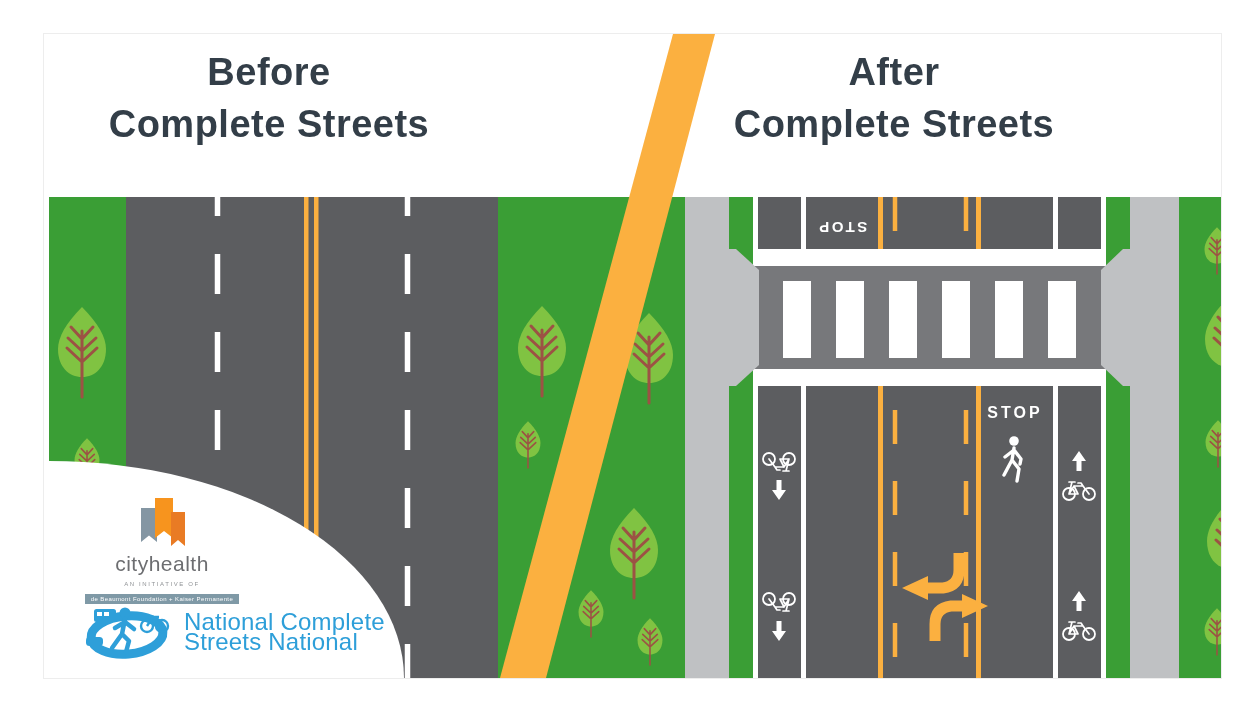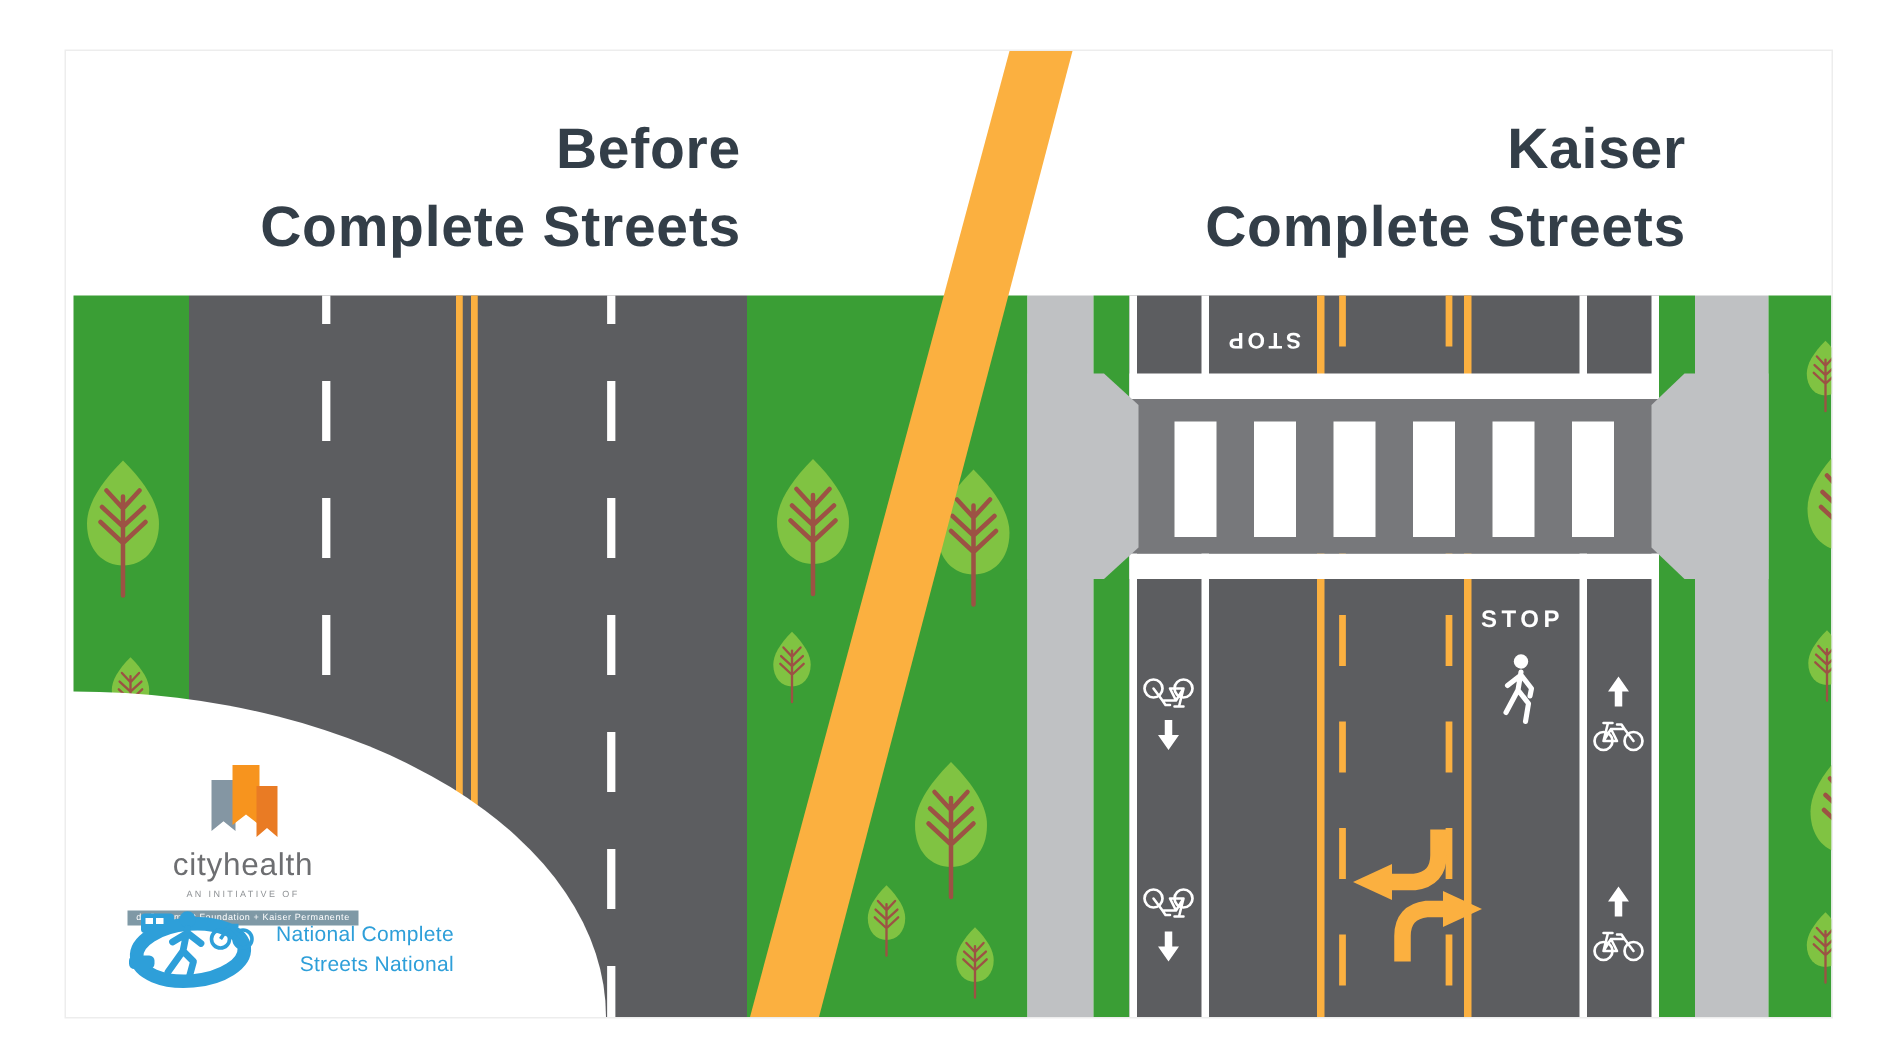--- a/index.html
+++ b/index.html
@@ -1,33 +1,33 @@
 <!DOCTYPE html>
 <html style="--header-text: #333E48; --grass: #3A9E35; --leaf: #80C342; --branch: #9C5244; --road: #5C5D60; --crosswalk: #77787B; --sidewalk: #BFC1C3; --marking-yellow: #FBB040; --marking-white: #FFFFFF; --ncsc-blue: #2E9FD9; --cityhealth-text: #6D6E71; --cityhealth-slate: #8496A3; --cityhealth-orange: #F7941E; --cityhealth-orange-dark: #E97B24; --partners-bar: #7F99A6;"><head>
 <meta charset="utf-8">
 <style>
   html,body{margin:0;padding:0;background:#fff;}
   .stage{position:relative;width:1254px;height:704px;background:#fff;overflow:hidden;
          font-family:"Liberation Sans",sans-serif;}
   .artboard{position:absolute;left:43px;top:33px;width:1177px;height:644px;background:#fff;
             border:1px solid #ededed;box-sizing:content-box;overflow:hidden;}
   .scene-svg{position:absolute;left:0;top:0;}
-  .title{position:absolute;top:12px;text-align:right;color:var(--header-text);
-         font-weight:bold;font-size:38px;line-height:52px;letter-spacing:.5px;margin-top:28px;}
+  .title{position:absolute;top:12px;text-align:center;color:var(--header-text);
+         font-weight:bold;font-size:38px;line-height:52px;letter-spacing:.5px;}
   .title-before{left:0;width:450px;}
   .title-after{left:620px;width:460px;}
   
-  .ch{position:absolute;left:18px;top:472px;width:200px;text-align:center;}
+  .ch{position:absolute;left:18px;top:460px;width:200px;text-align:center;}
   .ch-name{font-size:21px;color:var(--cityhealth-text);letter-spacing:.5px;margin-top:2px;}
   .ch-tag{font-size:6px;color:#909396;letter-spacing:1.6px;margin-top:5px;}
   .ch-bar{display:inline-block;background:var(--partners-bar);color:#fff;font-size:6px;
           letter-spacing:.4px;padding:2px 6px;margin-top:3px;white-space:nowrap;}
   
   .ncsc{position:absolute;left:40px;top:570px;display:flex;align-items:center;gap:14px;}
-  .ncsc-text{color:var(--ncsc-blue);font-size:14px;line-height:20px;letter-spacing:.2px;text-align:right;}
+  .ncsc-text{color:var(--ncsc-blue);font-size:24px;line-height:20px;letter-spacing:.2px;}
 </style>
 </head>
 <body>
 
 <div class="stage">
   <div class="artboard">
 
     <svg class="scene-svg" width="1177" height="644" viewBox="0 0 1177 644">
       <defs>
         <g id="treeBig">
@@ -131,21 +131,21 @@
       <polygon points="629,0 671,0 502,644 456,644" fill="var(--marking-yellow)"></polygon>
 
       <ellipse cx="5" cy="644" rx="355" ry="217" fill="#fff"></ellipse>
     </svg>
 
     <div class="title title-before">
       <div>Before</div>
       <div>Complete Streets</div>
     </div>
     <div class="title title-after">
-      <div>Kaiser</div>
+      <div>After</div>
       <div>Complete Streets</div>
     </div>
 
     <div class="ch">
       <svg width="70" height="52" viewBox="0 0 70 52">
         <path d="M14,14 L30,14 L30,48 L22,41.5 L14,48 Z" fill="var(--cityhealth-slate)"></path>
         <path d="M28,4 L46,4 L46,44 L37,37 L28,44 Z" fill="var(--cityhealth-orange)"></path>
         <path d="M44,18 L58,18 L58,52 L51,46 L44,52 Z" fill="var(--cityhealth-orange-dark)"></path>
       </svg>
       <div class="ch-name">cityhealth</div>

